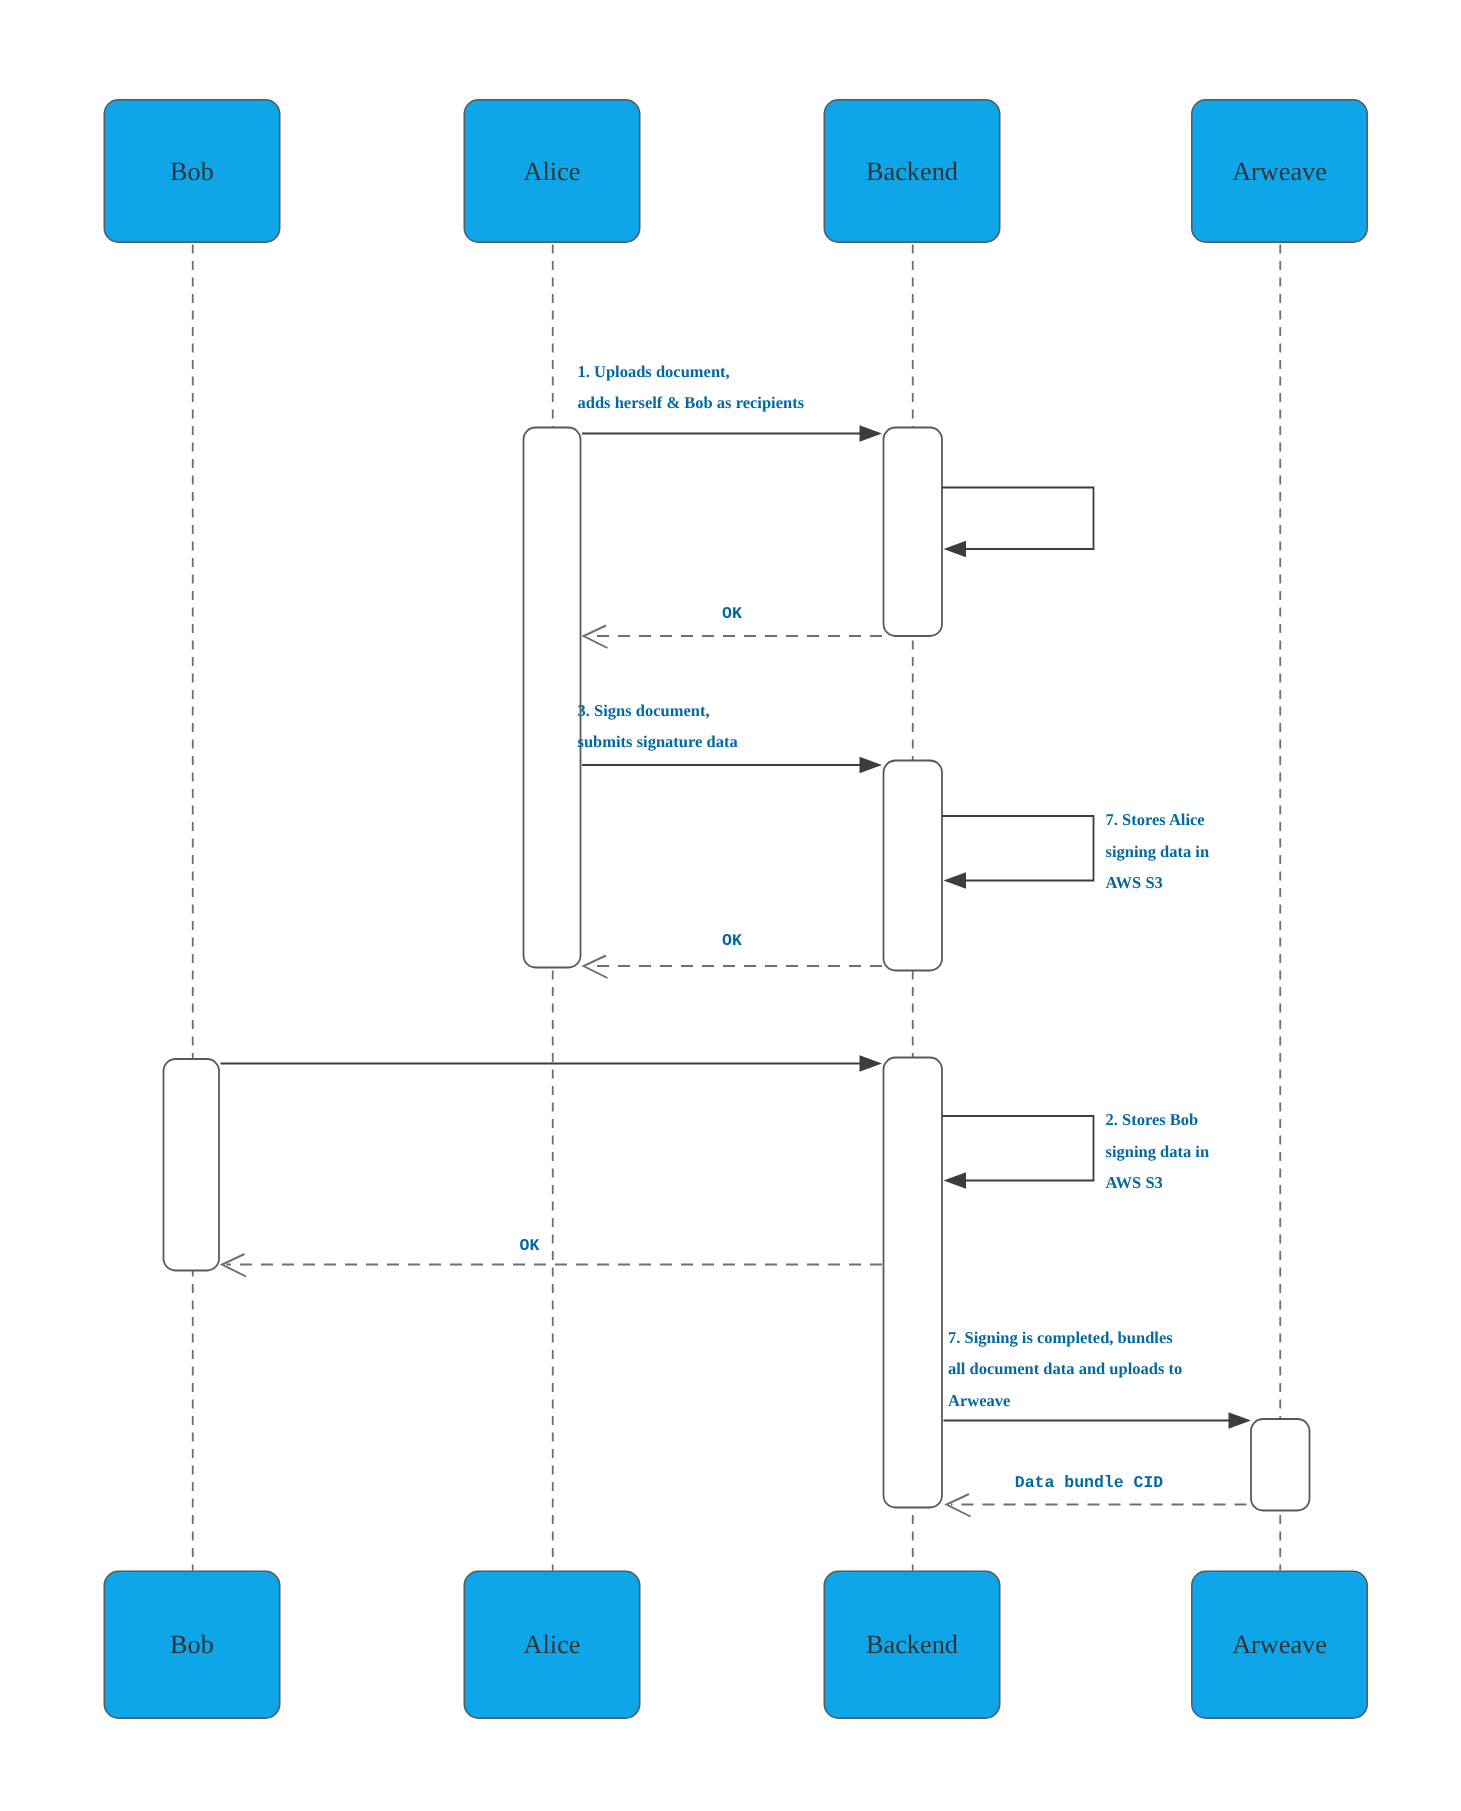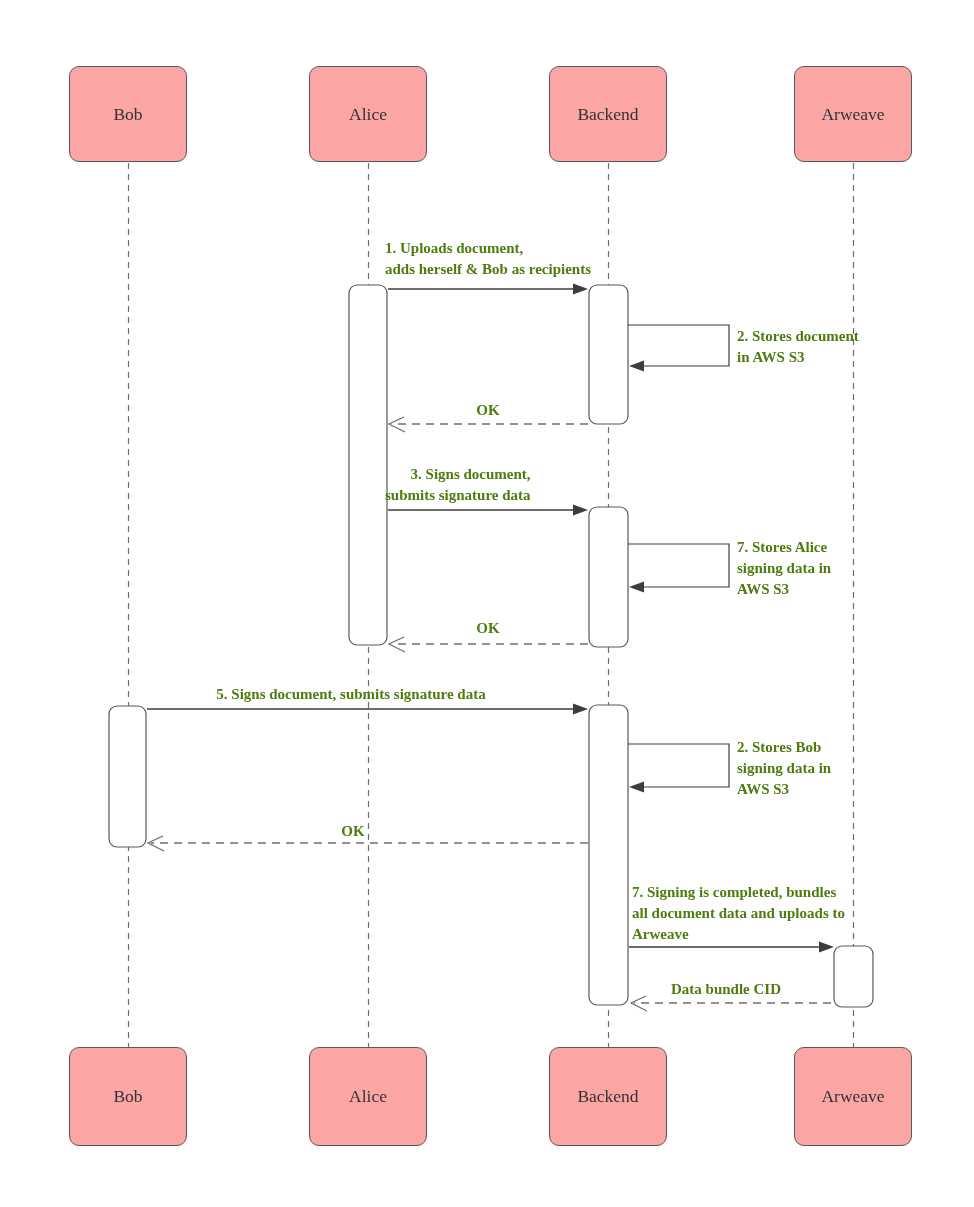--- a/index.html
+++ b/index.html
@@ -11,38 +11,38 @@
     font-family: "Liberation Serif", "DejaVu Serif", serif;
     overflow: hidden;
   }
   .canvas svg { position:absolute; left:0; top:0; }
   .pbox {
     position: absolute;
     width: 118px;
     height: 96px;
     border: 1px solid #595959;
     border-radius: 10px;
-    background: #fca5a5;
+    background: #0ea5e9;
     display: flex;
     align-items: center;
     justify-content: center;
     font-size: 17.5px;
     color: #333333;
     box-sizing: border-box;
   }
   .pbox.bottom { height: 99px; }
   .lbl {
     position: absolute;
     font-weight: bold;
-    font-size: 15px;
+    font-size: 11px;
     line-height: 21px;
-    color: #4d7c0f;
+    color: #0369a1;
     white-space: pre;
   }
-  .lbl.center { transform: translateX(-50%); text-align: right; }
+  .lbl.center { transform: translateX(-50%); text-align: right; font-family: Liberation Mono, monospace; }
 </style>
 </head>
 <body>
 
 <div class="canvas">
 
   <svg width="974" height="1207" viewBox="0 0 974 1207">
 
     <line x1="128.5" y1="163" x2="128.5" y2="1047" stroke="#6f6f6f" stroke-width="1.2" stroke-dasharray="6 5"></line>
     <line x1="368.5" y1="163" x2="368.5" y2="1047" stroke="#6f6f6f" stroke-width="1.2" stroke-dasharray="6 5"></line>
@@ -133,30 +133,27 @@
     </div>
   <div class="pbox bottom" style="left:549px; top:1047px;">
       <span>Backend</span>
     </div>
   <div class="pbox bottom" style="left:794px; top:1047px;">
       <span>Arweave</span>
     </div>
 
   <div class="lbl" style="left:385px; top:238px;">1. Uploads document,
 adds herself &amp; Bob as recipients</div>
-  <div class="lbl" style="left:737px; top:326px;">2. Stores document
-in AWS S3</div>
   <div class="lbl center" style="left:488px; top:400px;">OK</div>
-  <div class="lbl" style="left:385px; top:464px;text-align:right;">3. Signs document,
+  <div class="lbl" style="left:385px; top:464px;">3. Signs document,
 submits signature data</div>
   <div class="lbl" style="left:737px; top:537px;">7. Stores Alice
 signing data in
 AWS S3</div>
   <div class="lbl center" style="left:488px; top:618px;">OK</div>
-  <div class="lbl center" style="left:351px; top:684px;">5. Signs document, submits signature data</div>
   <div class="lbl" style="left:737px; top:737px;">2. Stores Bob
 signing data in
 AWS S3</div>
   <div class="lbl center" style="left:353px; top:821px;">OK</div>
   <div class="lbl" style="left:632px; top:882px;">7. Signing is completed, bundles
 all document data and uploads to
 Arweave</div>
   <div class="lbl center" style="left:726px; top:979px;">Data bundle CID</div>
 
 </div>

